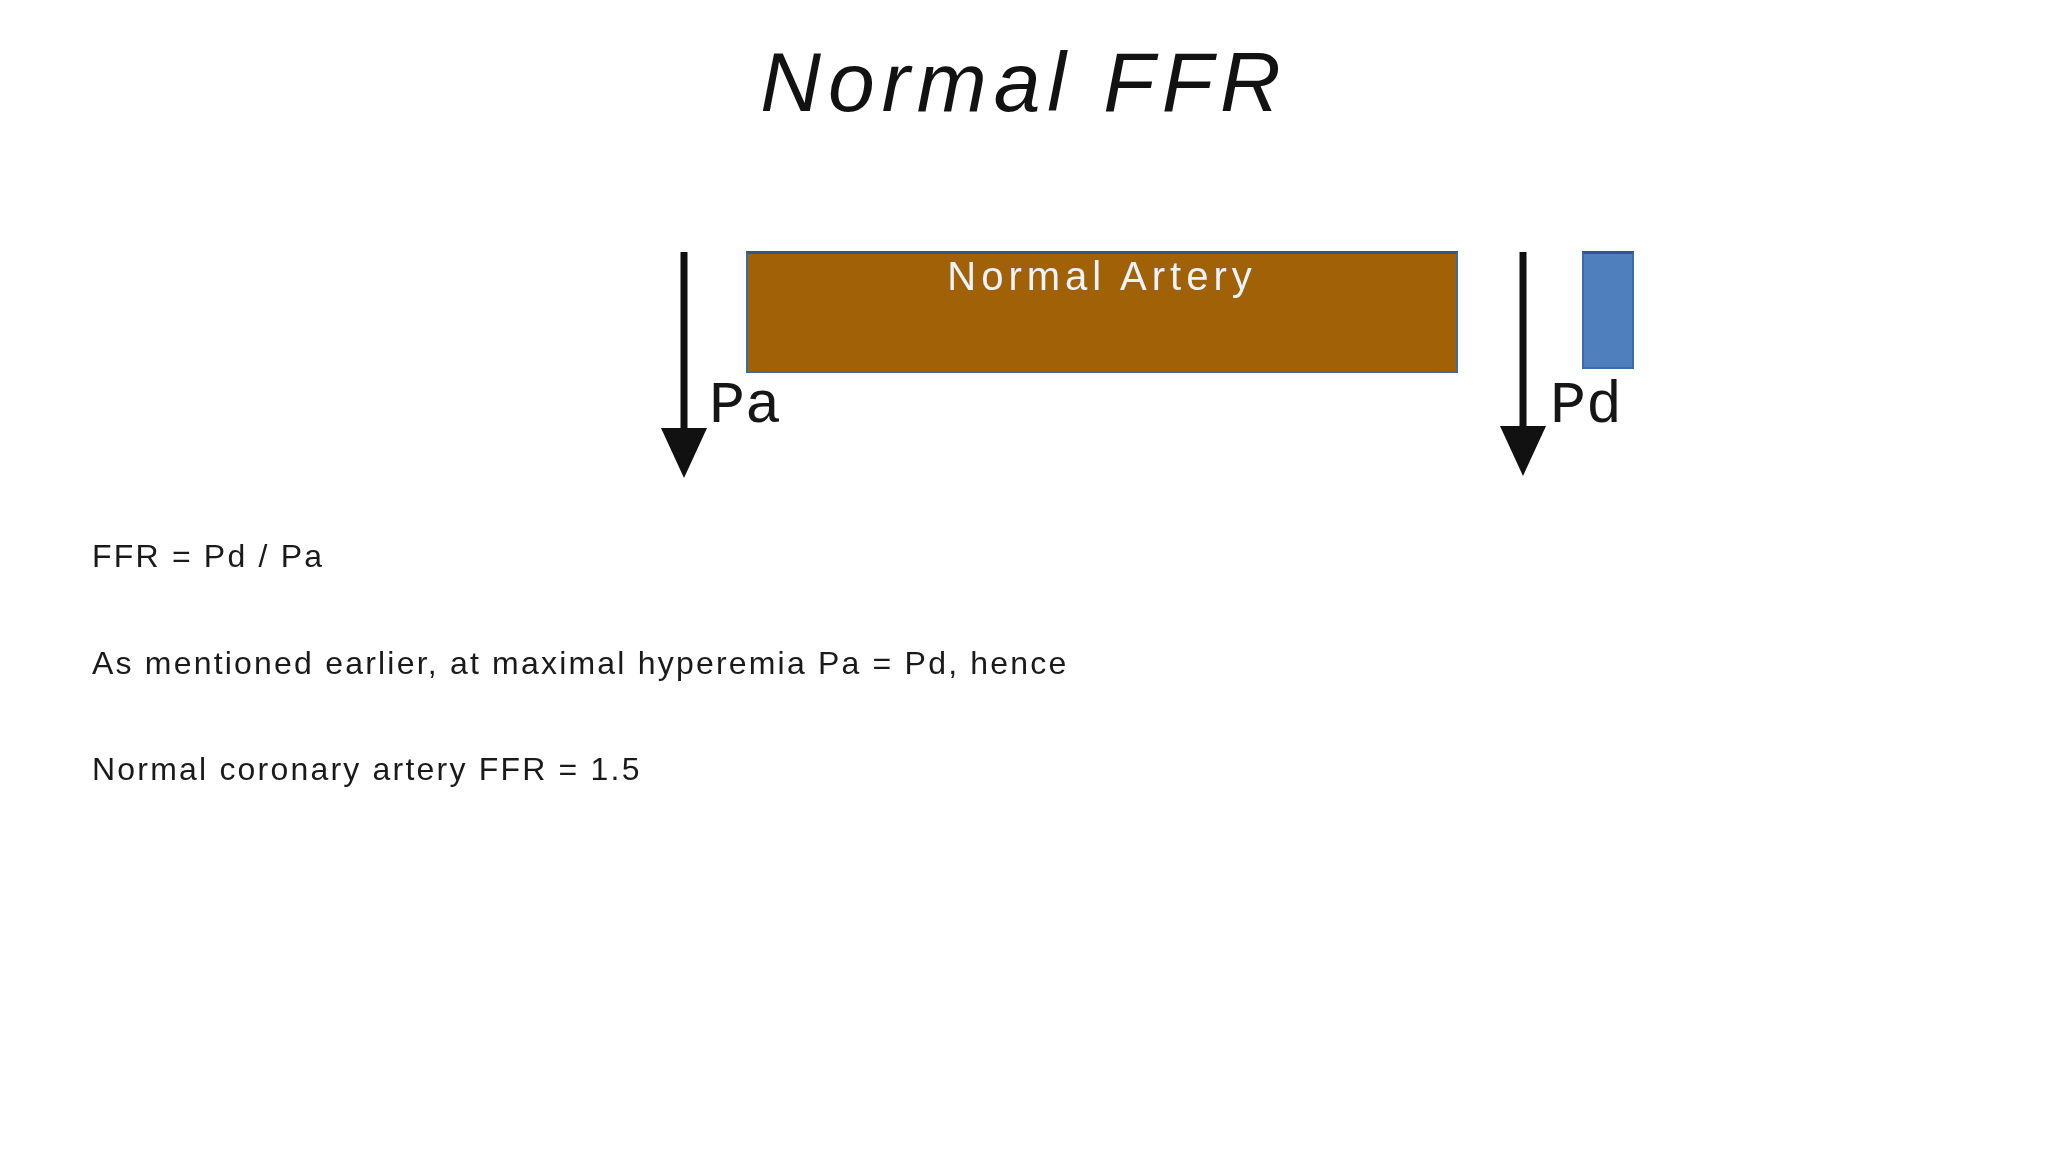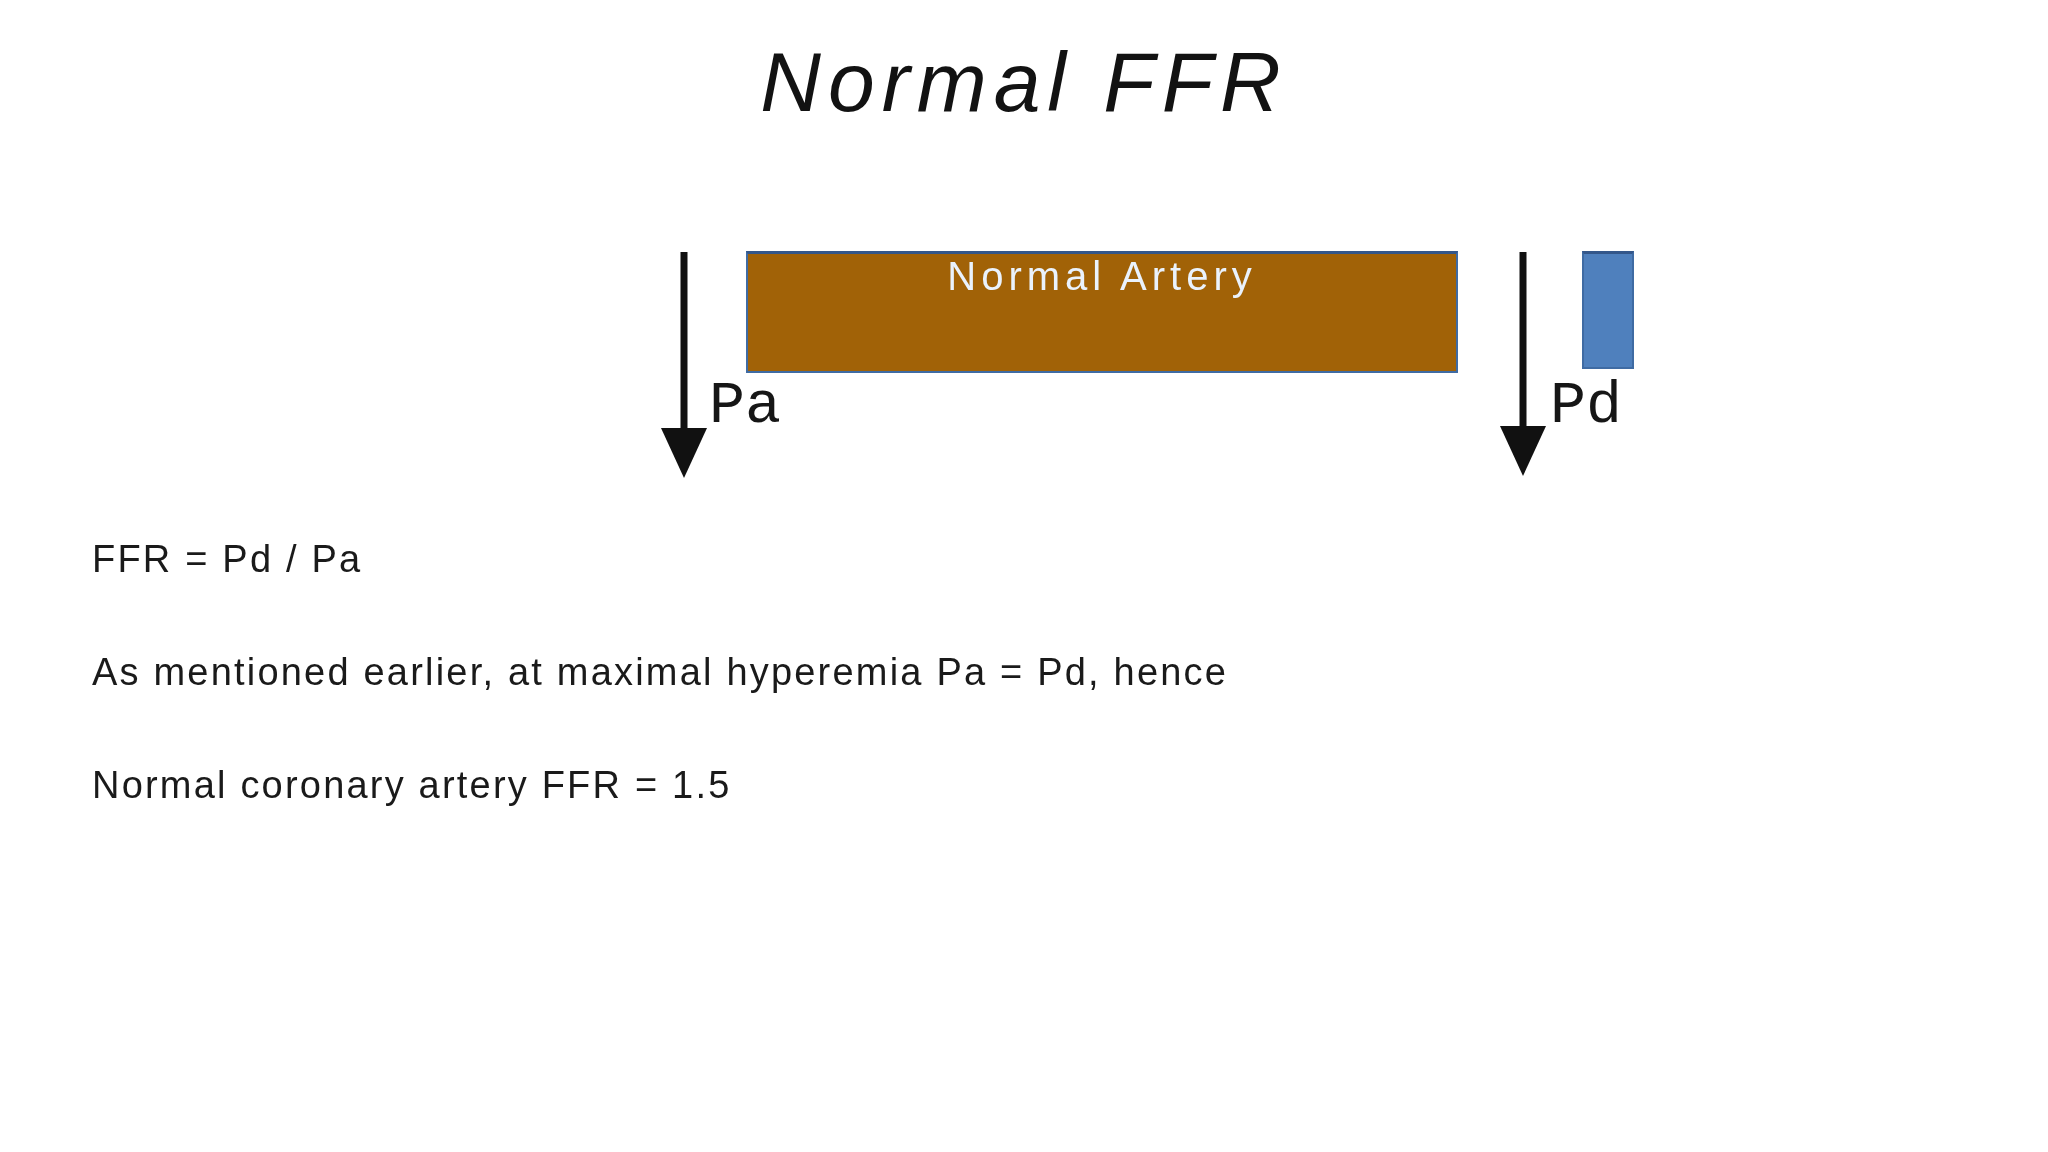--- a/index.html
+++ b/index.html
@@ -107,21 +107,21 @@
 
   
   .body-block {
     position: absolute;
     left: 92px;
     top: 540px;
     width: 1850px;
   }
   .body-line {
     font-family: "Liberation Sans", sans-serif;
-    font-size: 38px;
+    font-size: 32px;
     font-weight: 400;
     letter-spacing: 2.2px;
     color: #1a1a1a;
     white-space: nowrap;
     margin: 0 0 73px 0;
     line-height: 1.05;
   }
   .body-line:last-child { margin-bottom: 0; }
 </style>
 </head>

